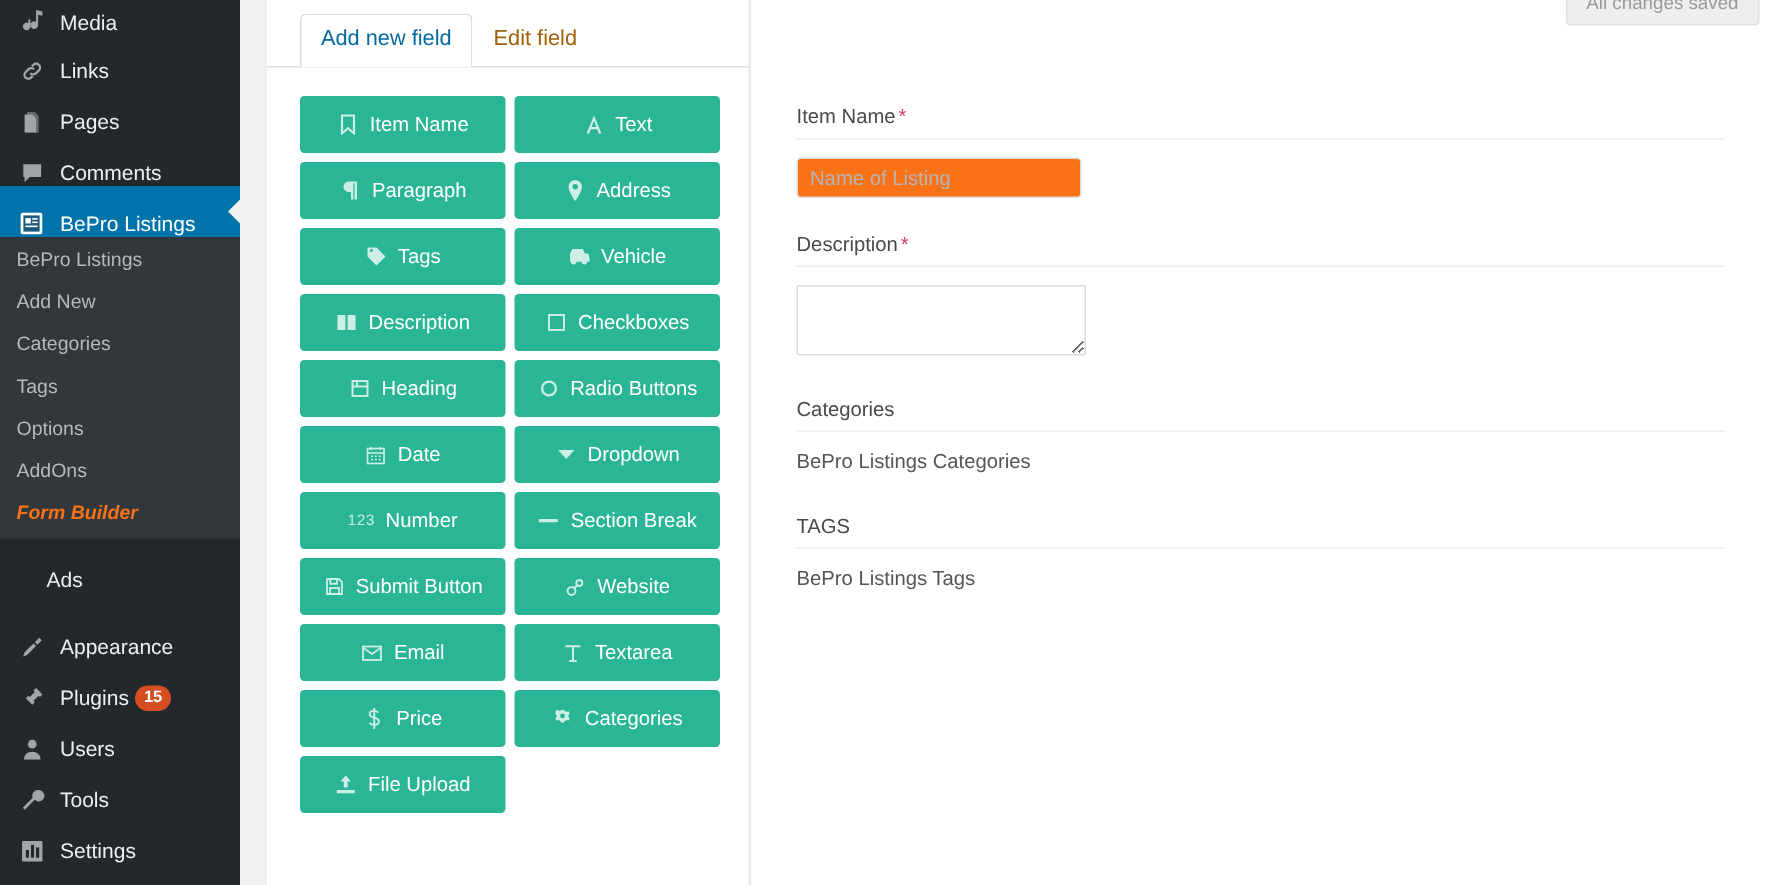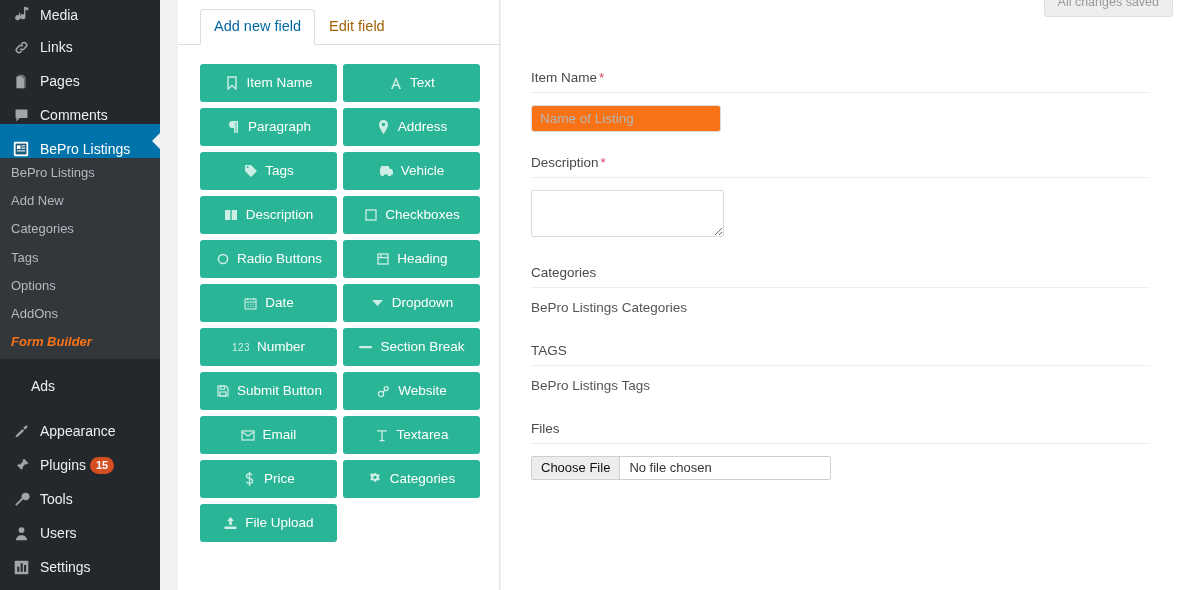--- a/index.html
+++ b/index.html
@@ -318,34 +318,34 @@
             <path d="M13 2l-2 2 1 1-4 4-1-1-2 2 5 5 2-2-1-1 4-4 1 1 2-2z"></path>
           </svg>
       </span>
       <span class="mi-label">Plugins</span>
       <span class="badge-count">15</span>
     </div>
 
     <div class="menu-item">
       <span class="mi-icon">
         <svg width="17" height="17" viewBox="0 0 20 20" fill="currentColor">
-            <path d="M14.5 2a4.5 4.5 0 0 0-4.2 6.1L2.6 15.8l1.6 1.6 7.7-7.7A4.5 4.5 0 1 0 14.5 2z"></path>
-          </svg>
-      </span>
-      <span class="mi-label">Tools</span>
-    </div>
-
-    <div class="menu-item">
-      <span class="mi-icon">
-        <svg width="17" height="17" viewBox="0 0 20 20" fill="currentColor">
             <circle cx="10" cy="6" r="3.4"></circle>
             <path d="M3.5 18c0-3.6 2.9-6 6.5-6s6.5 2.4 6.5 6z"></path>
           </svg>
       </span>
       <span class="mi-label">Users</span>
+    </div>
+
+    <div class="menu-item">
+      <span class="mi-icon">
+        <svg width="17" height="17" viewBox="0 0 20 20" fill="currentColor">
+            <path d="M14.5 2a4.5 4.5 0 0 0-4.2 6.1L2.6 15.8l1.6 1.6 7.7-7.7A4.5 4.5 0 1 0 14.5 2z"></path>
+          </svg>
+      </span>
+      <span class="mi-label">Tools</span>
     </div>
 
     <div class="menu-item">
       <span class="mi-icon">
         <svg width="17" height="17" viewBox="0 0 20 20" fill="currentColor">
             <rect x="2" y="2" width="16" height="16" rx="1"></rect>
             <rect x="5" y="9" width="2.4" height="6" fill="#23282d"></rect>
             <rect x="9" y="5" width="2.4" height="10" fill="#23282d"></rect>
             <rect x="13" y="7" width="2.4" height="8" fill="#23282d"></rect>
           </svg>
@@ -437,36 +437,36 @@
         <span class="fb-ico">
             <svg width="12" height="12" viewBox="0 0 12 12" fill="none" stroke="currentColor" stroke-width="1.3">
               <rect x="1" y="1" width="10" height="10"></rect>
             </svg>
           </span>
         <span class="fb-label">Checkboxes</span>
       </button>
 
       <button class="fbtn">
         <span class="fb-ico">
-            <svg width="12" height="12" viewBox="0 0 12 12" fill="none" stroke="currentColor" stroke-width="1.5">
-              <circle cx="6" cy="6" r="4.6"></circle>
-            </svg>
-          </span>
-        <span class="fb-label">Radio Buttons</span>
-      </button>
-
-      <button class="fbtn">
-        <span class="fb-ico">
             <svg width="12" height="12" viewBox="0 0 12 12" fill="none" stroke="currentColor" stroke-width="1.3">
               <rect x="1" y="1" width="10" height="10"></rect>
               <path d="M1 4.6h10"></path>
               <path d="M4 1v3.6"></path>
             </svg>
           </span>
         <span class="fb-label">Heading</span>
+      </button>
+
+      <button class="fbtn">
+        <span class="fb-ico">
+            <svg width="12" height="12" viewBox="0 0 12 12" fill="none" stroke="currentColor" stroke-width="1.5">
+              <circle cx="6" cy="6" r="4.6"></circle>
+            </svg>
+          </span>
+        <span class="fb-label">Radio Buttons</span>
       </button>
 
       <button class="fbtn">
         <span class="fb-ico">
             <svg width="13" height="13" viewBox="0 0 13 13" fill="none" stroke="currentColor" stroke-width="1.1">
               <rect x="1" y="2" width="11" height="10"></rect>
               <path d="M1 5h11M3.5 1v2M9.5 1v2"></path>
               <path d="M3.5 7.2h1.2M6 7.2h1.2M8.5 7.2h1.2M3.5 9.4h1.2M6 9.4h1.2M8.5 9.4h1.2" stroke-width="1"></path>
             </svg>
           </span>
@@ -598,26 +598,17 @@
         <div class="tax-text">BePro Listings Categories</div>
       </div>
 
       <div class="fld tight">
         <div class="fld-label">
           <span>TAGS</span>
         </div>
         <div class="tax-text">BePro Listings Tags</div>
       </div>
 
-      <div class="fld">
-        <div class="fld-label">
-          <span>Files</span>
-        </div>
-        <div class="file-row">
-          <button class="file-btn">Choose File</button>
-          <span class="file-name">No file chosen</span>
-        </div>
-      </div>
 
     </div>
   </section>
 
 </div>
 
 </body></html>

